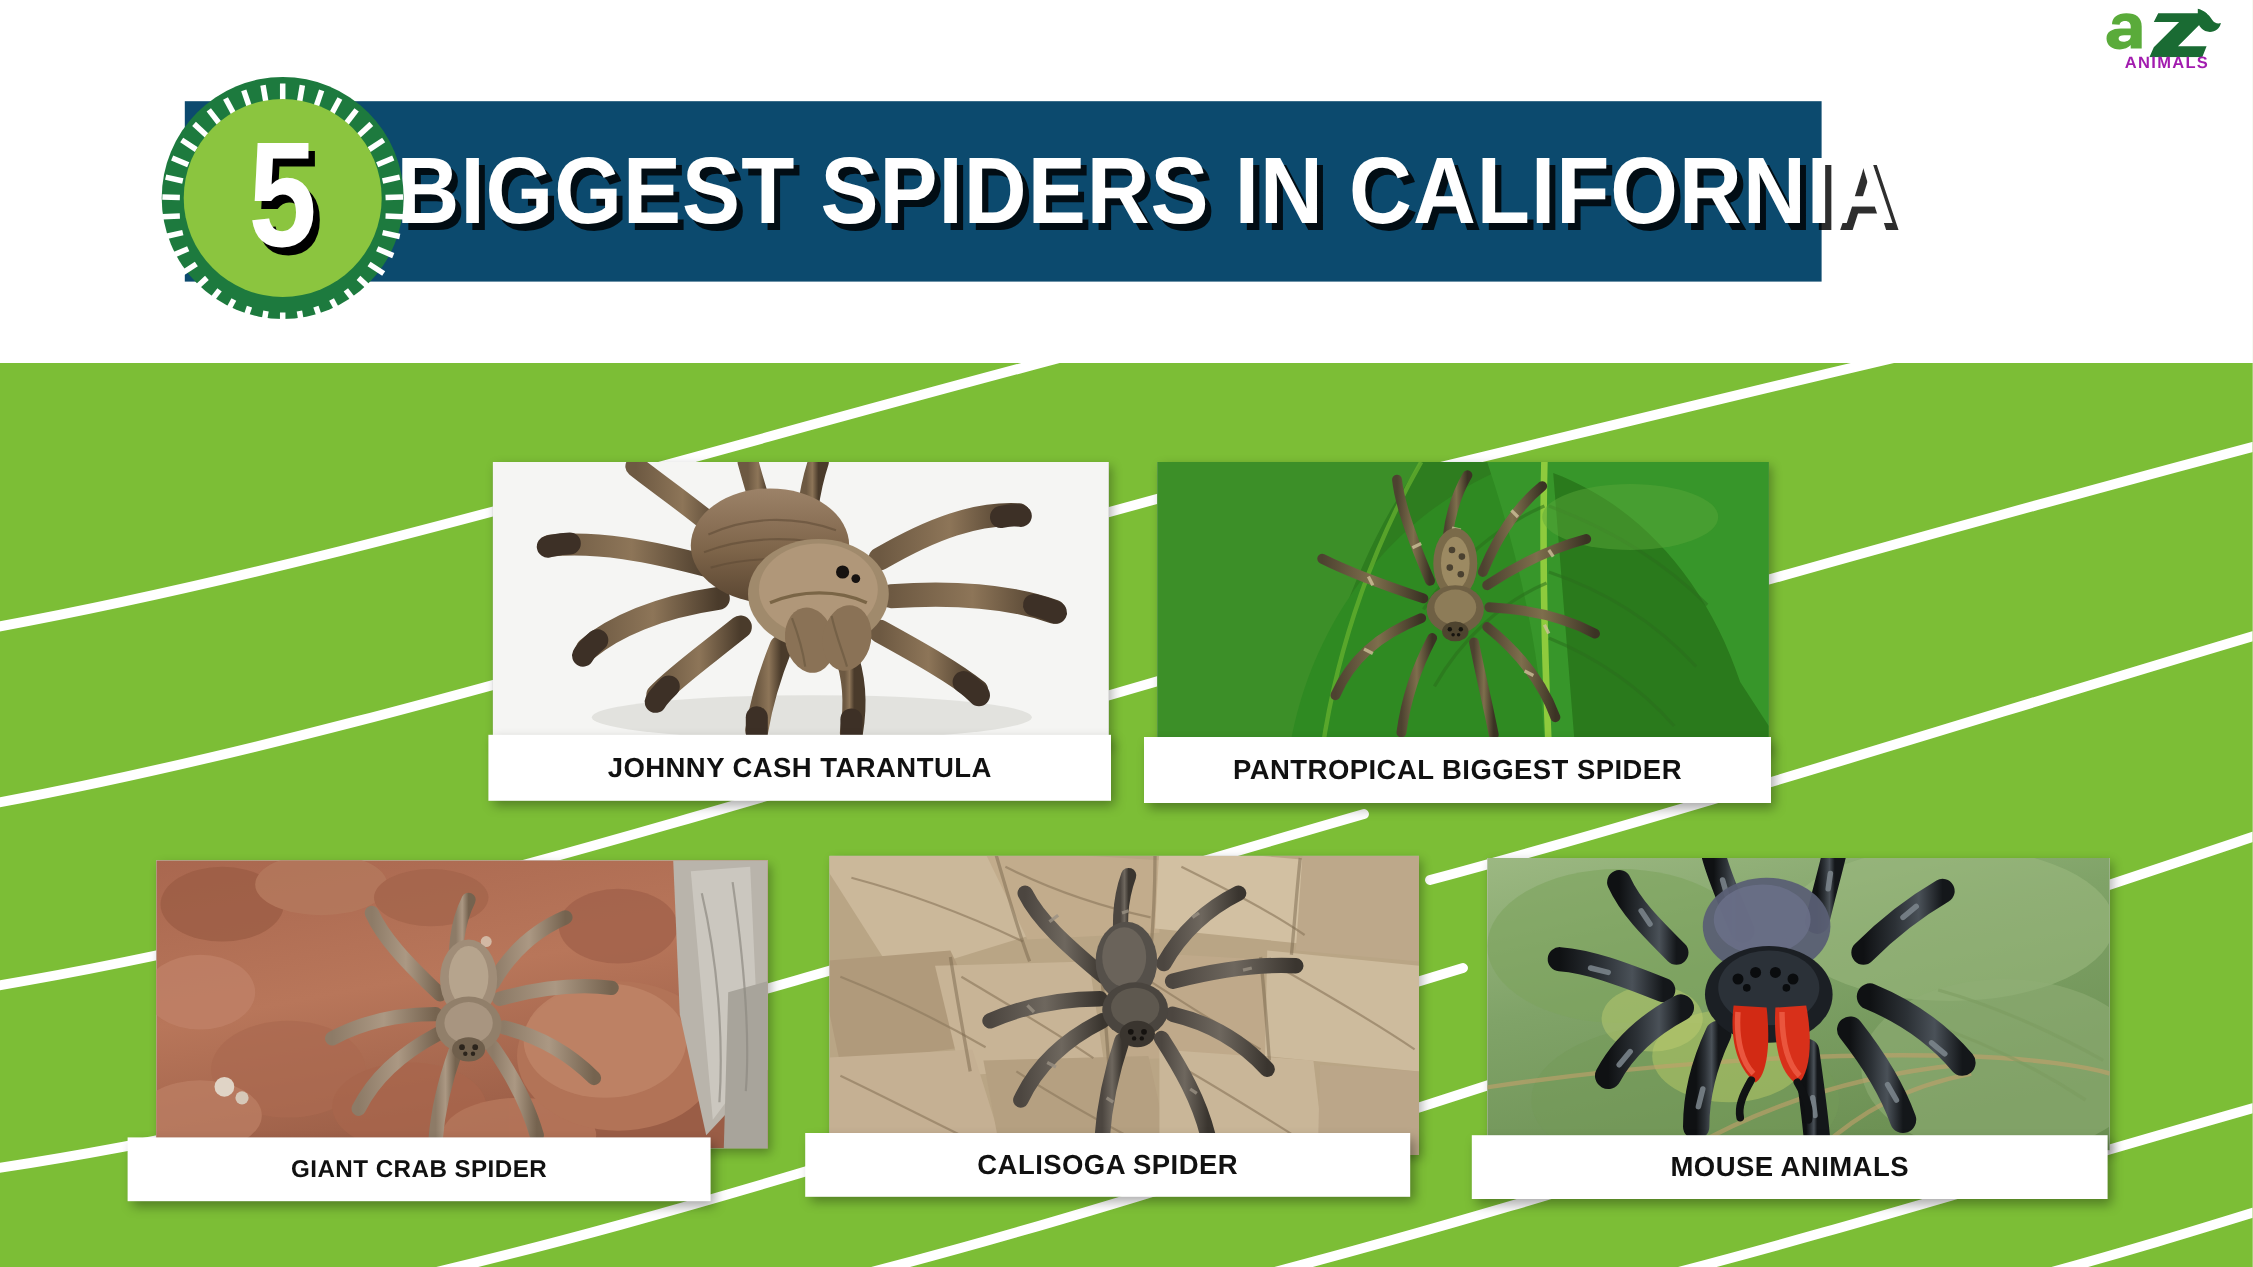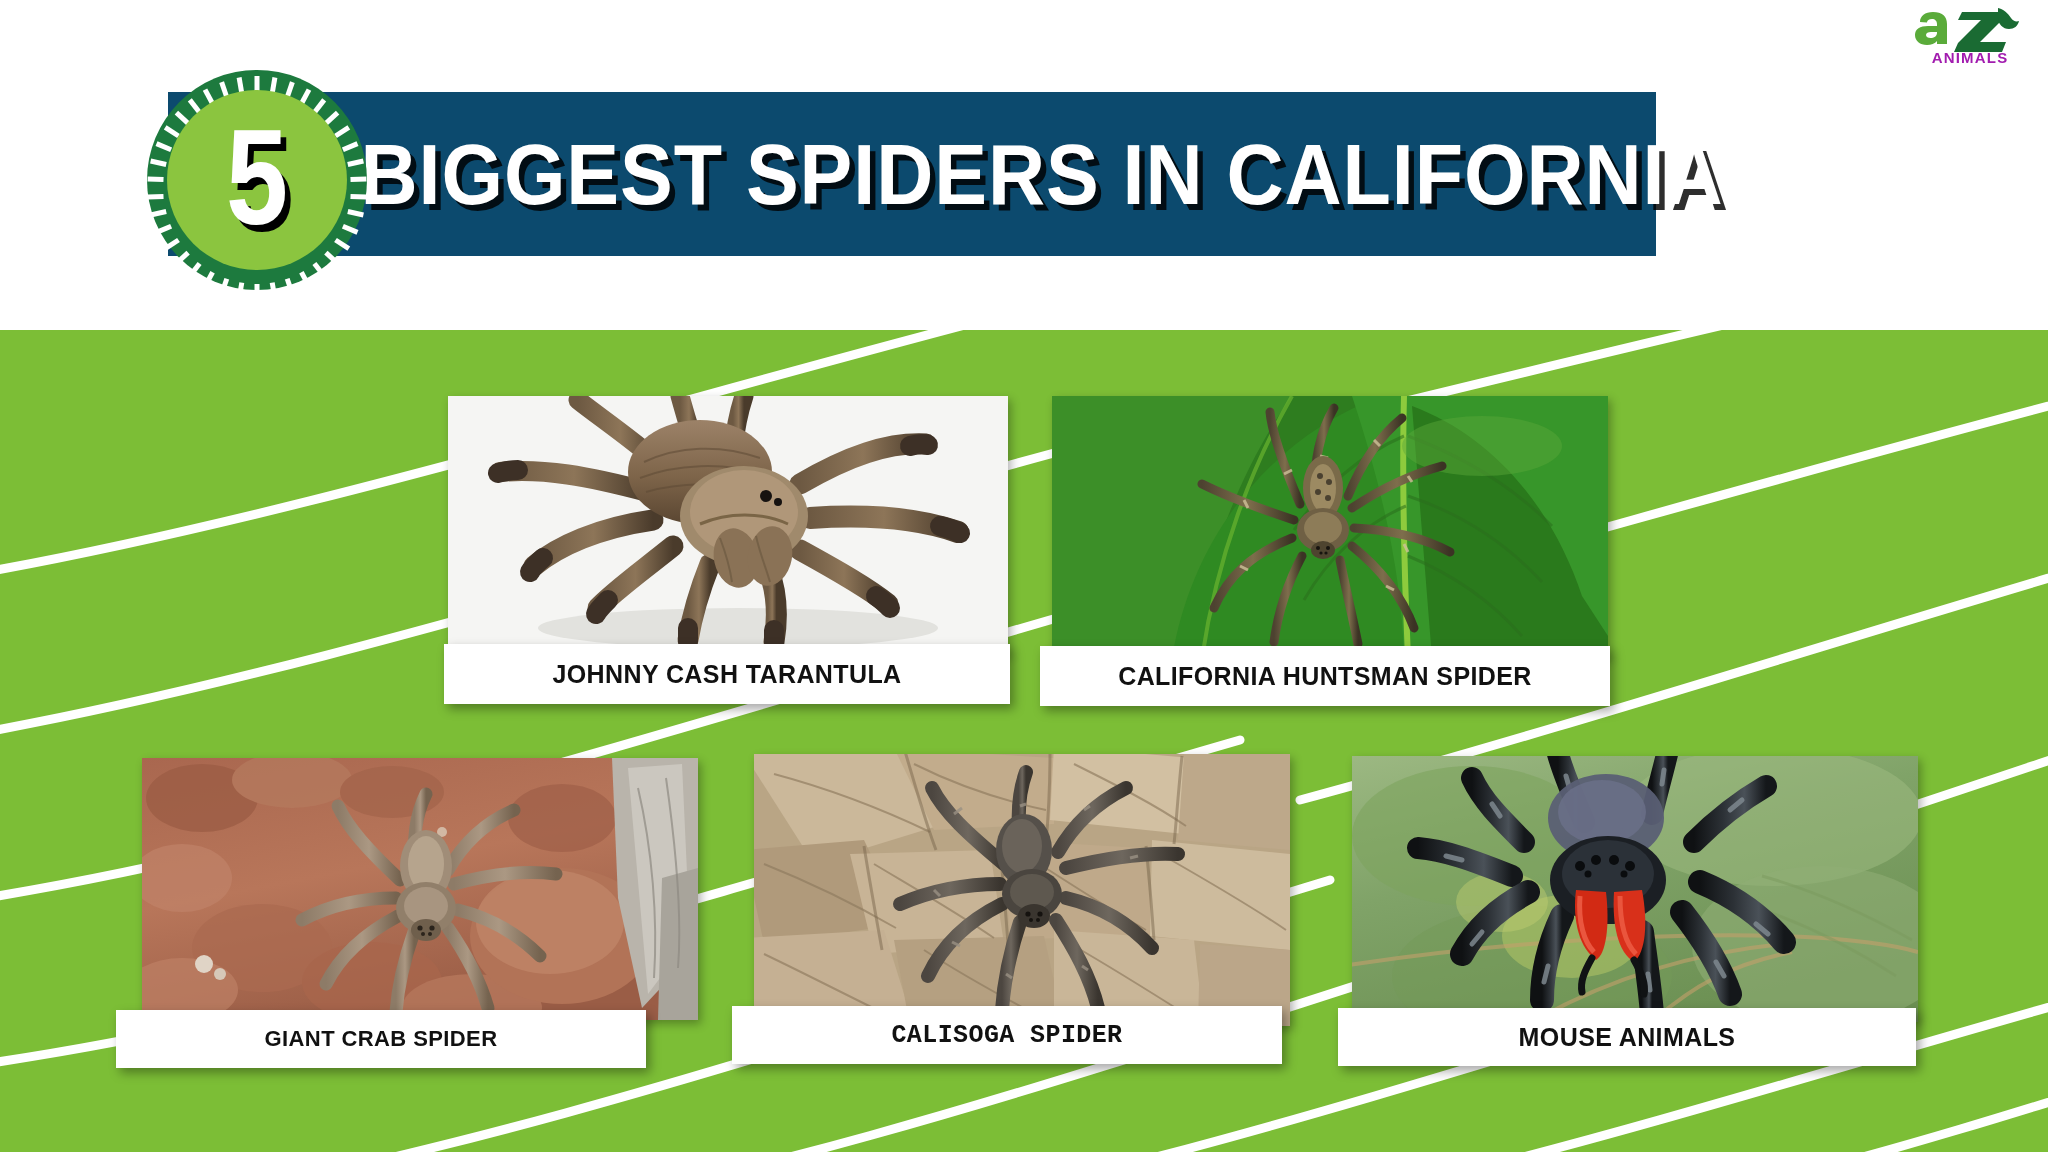--- a/index.html
+++ b/index.html
@@ -74,20 +74,21 @@
   .body-green {
     position:absolute; left:0; top:330px; width:2048px; height:822px;
     background:#7cbe36;
     overflow:hidden;
   }
   .swoosh-layer { position:absolute; left:0; top:0; width:2048px; height:822px; }
 
   
   .card {
     position:absolute;
+    margin-top:24px;
   }
   .card-photo {
     position:absolute; left:0; top:0;
     overflow:hidden;
     box-shadow: 3px 4px 9px rgba(0,0,0,0.30);
     background:#cccccc;
   }
   .card-photo svg { display:block; }
   .card-label {
     position:absolute;
@@ -351,21 +352,21 @@
         <ellipse cx="271" cy="154" rx="12" ry="9" fill="#4e442f"></ellipse>
         <g fill="#16140f">
           <circle cx="266" cy="152" r="2"></circle>
             <circle cx="276" cy="152" r="2"></circle>
           <circle cx="269" cy="157" r="1.6"></circle>
             <circle cx="274" cy="157" r="1.6"></circle>
         </g>
       </svg>
     </div>
     <div class="card-label" style="left:-8px; top:250px; width:570px; height:60px;">
-      <span style="font-size:25px;">CALIFORNIA HUNTSMAN SPIDER</span>
+      <span style="font-size:25px;">PANTROPICAL BIGGEST SPIDER</span>
     </div>
   </div>
 
   <div class="card" id="card-3" style="left:138px; top:428px; width:566px; height:330px;">
     <div class="card-photo" style="left:4px; top:0; width:556px; height:262px;">
       <svg width="556" height="262" viewBox="0 0 556 262">
         <defs>
           <linearGradient id="soil" x1="0" y1="0" x2="0.4" y2="1">
             <stop offset="0%" stop-color="#a9674f"></stop>
             <stop offset="50%" stop-color="#b8765a"></stop>
@@ -521,21 +522,21 @@
         <ellipse cx="280" cy="162" rx="16" ry="12" fill="#3a352f"></ellipse>
         <g fill="#15120f">
           <circle cx="274" cy="160" r="2.6"></circle>
             <circle cx="286" cy="160" r="2.6"></circle>
           <circle cx="277" cy="166" r="2"></circle>
             <circle cx="284" cy="166" r="2"></circle>
         </g>
       </svg>
     </div>
     <div class="card-label" style="left:-18px; top:252px; width:550px; height:58px;">
-      <span style="font-size:25px;font-family:Liberation Mono, monospace;">CALISOGA SPIDER</span>
+      <span style="font-size:25px;">CALISOGA SPIDER</span>
     </div>
   </div>
 
   <div class="card" id="card-5" style="left:1348px; top:426px; width:576px; height:336px;">
     <div class="card-photo" style="left:4px; top:0; width:566px; height:266px;">
       <svg width="566" height="266" viewBox="0 0 566 266">
         <defs>
           <linearGradient id="leafbg" x1="0" y1="0" x2="0.5" y2="1">
             <stop offset="0%" stop-color="#9cb882"></stop>
             <stop offset="45%" stop-color="#80a368"></stop>

